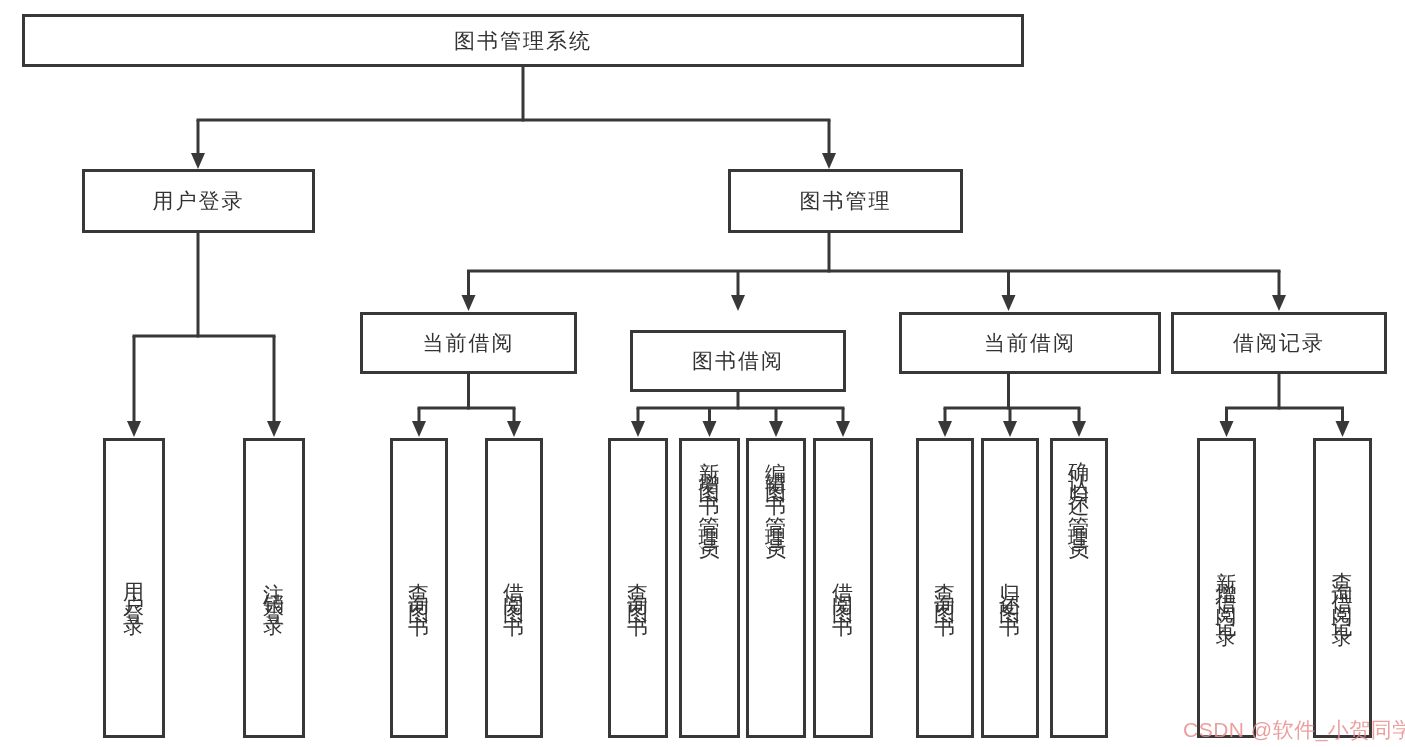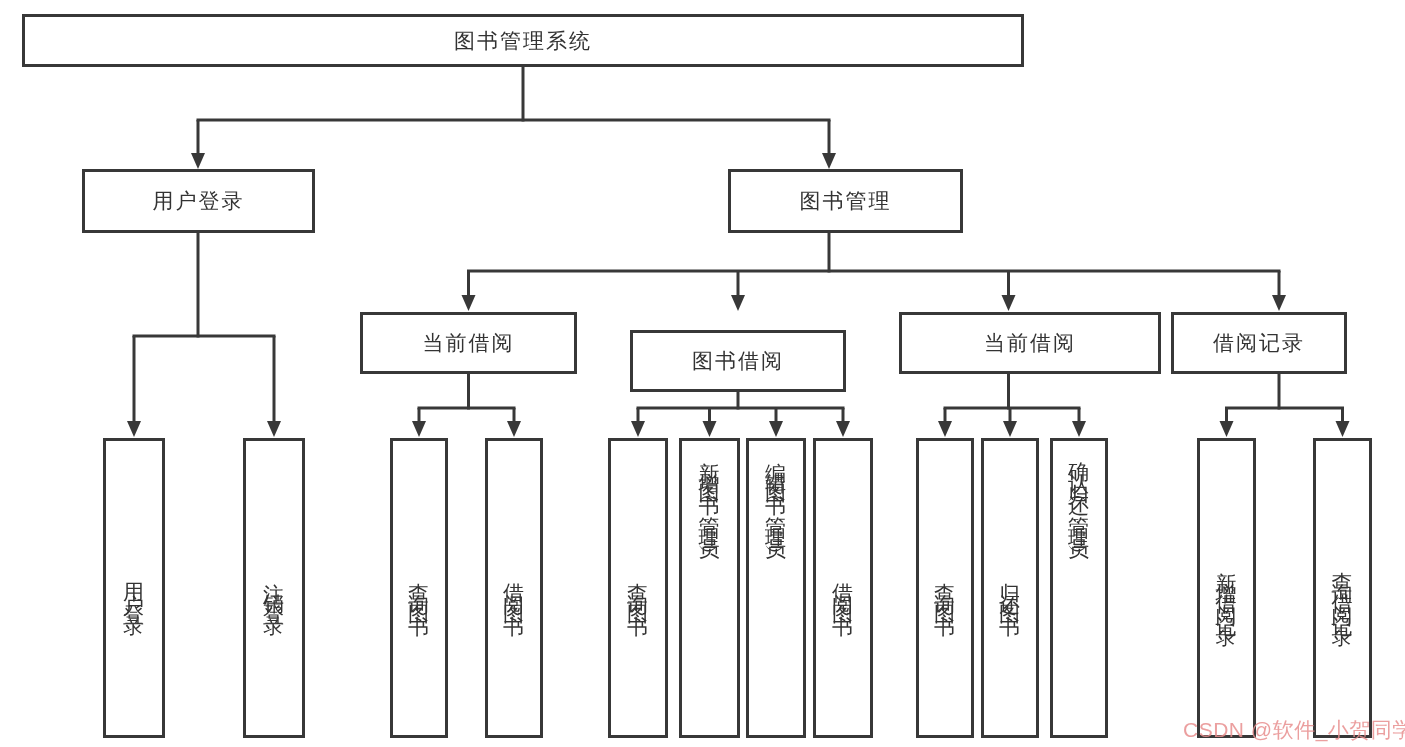--- a/index.html
+++ b/index.html
@@ -116,21 +116,21 @@
   </svg>
 
   <div class="box hbox" style="left:22px; top:14px; width:1002px; height:53px;">图书管理系统</div>
 
   <div class="box hbox" style="left:82px; top:169px; width:233px; height:64px;">用户登录</div>
   <div class="box hbox" style="left:728px; top:169px; width:235px; height:64px;">图书管理</div>
 
   <div class="box hbox" style="left:360px; top:312px; width:217px; height:62px;">当前借阅</div>
   <div class="box hbox" style="left:630px; top:312px; width:216px; height:62px;margin-top:18px;">图书借阅</div>
   <div class="box hbox" style="left:899px; top:312px; width:262px; height:62px;">当前借阅</div>
-  <div class="box hbox" style="left:1171px; top:312px; width:176px; height:62px;">借阅记录</div>
+  <div class="box hbox" style="left:1171px; top:312px; width:216px; height:62px;">借阅记录</div>
 
   <div class="box vbox" style="left:103px; top:438px; width:62px; height:300px;">用户登录</div>
   <div class="box vbox" style="left:243px; top:438px; width:62px; height:300px;">注销登录</div>
 
   <div class="box vbox" style="left:390px; top:438px; width:58px; height:300px;">查询图书</div>
   <div class="box vbox" style="left:485px; top:438px; width:58px; height:300px;">借阅图书</div>
 
   <div class="box vbox" style="left:608px; top:438px; width:60px; height:300px;">查询图书</div>
   <div class="box vbox top" style="left:679px; top:438px; width:61px; height:300px;">新增图书（管理员）</div>
   <div class="box vbox top" style="left:746px; top:438px; width:60px; height:300px;">编辑图书（管理员）</div>

